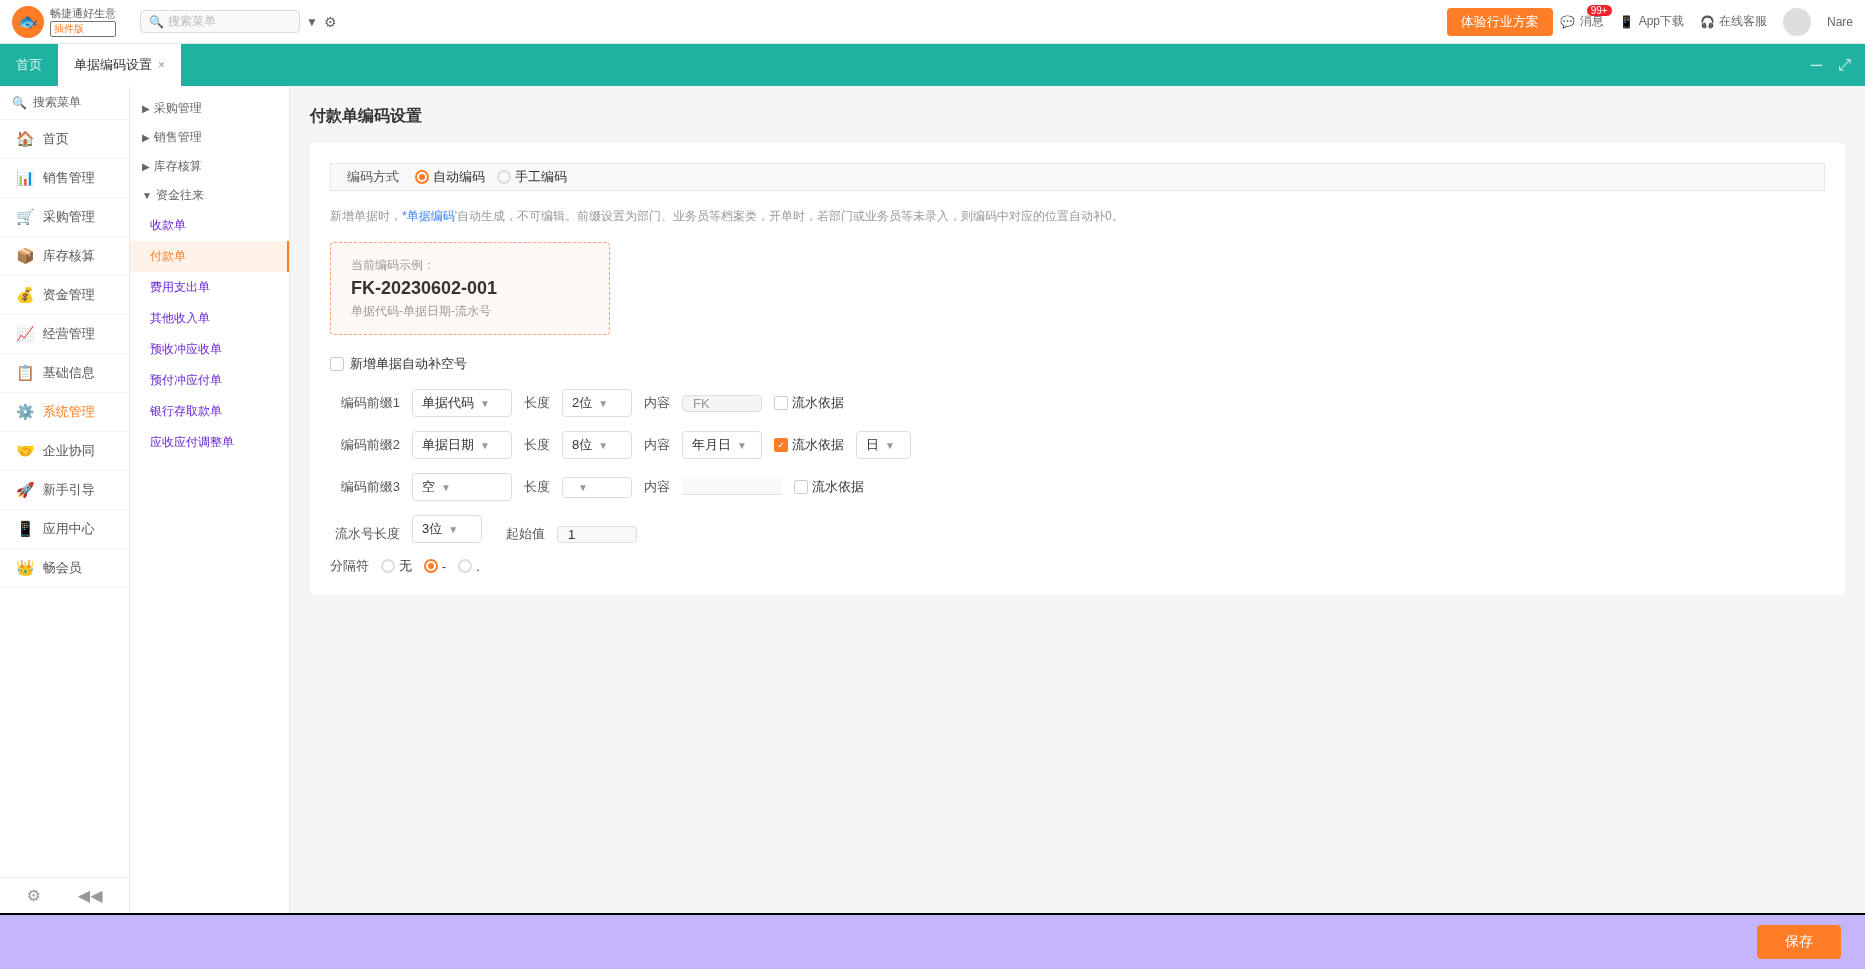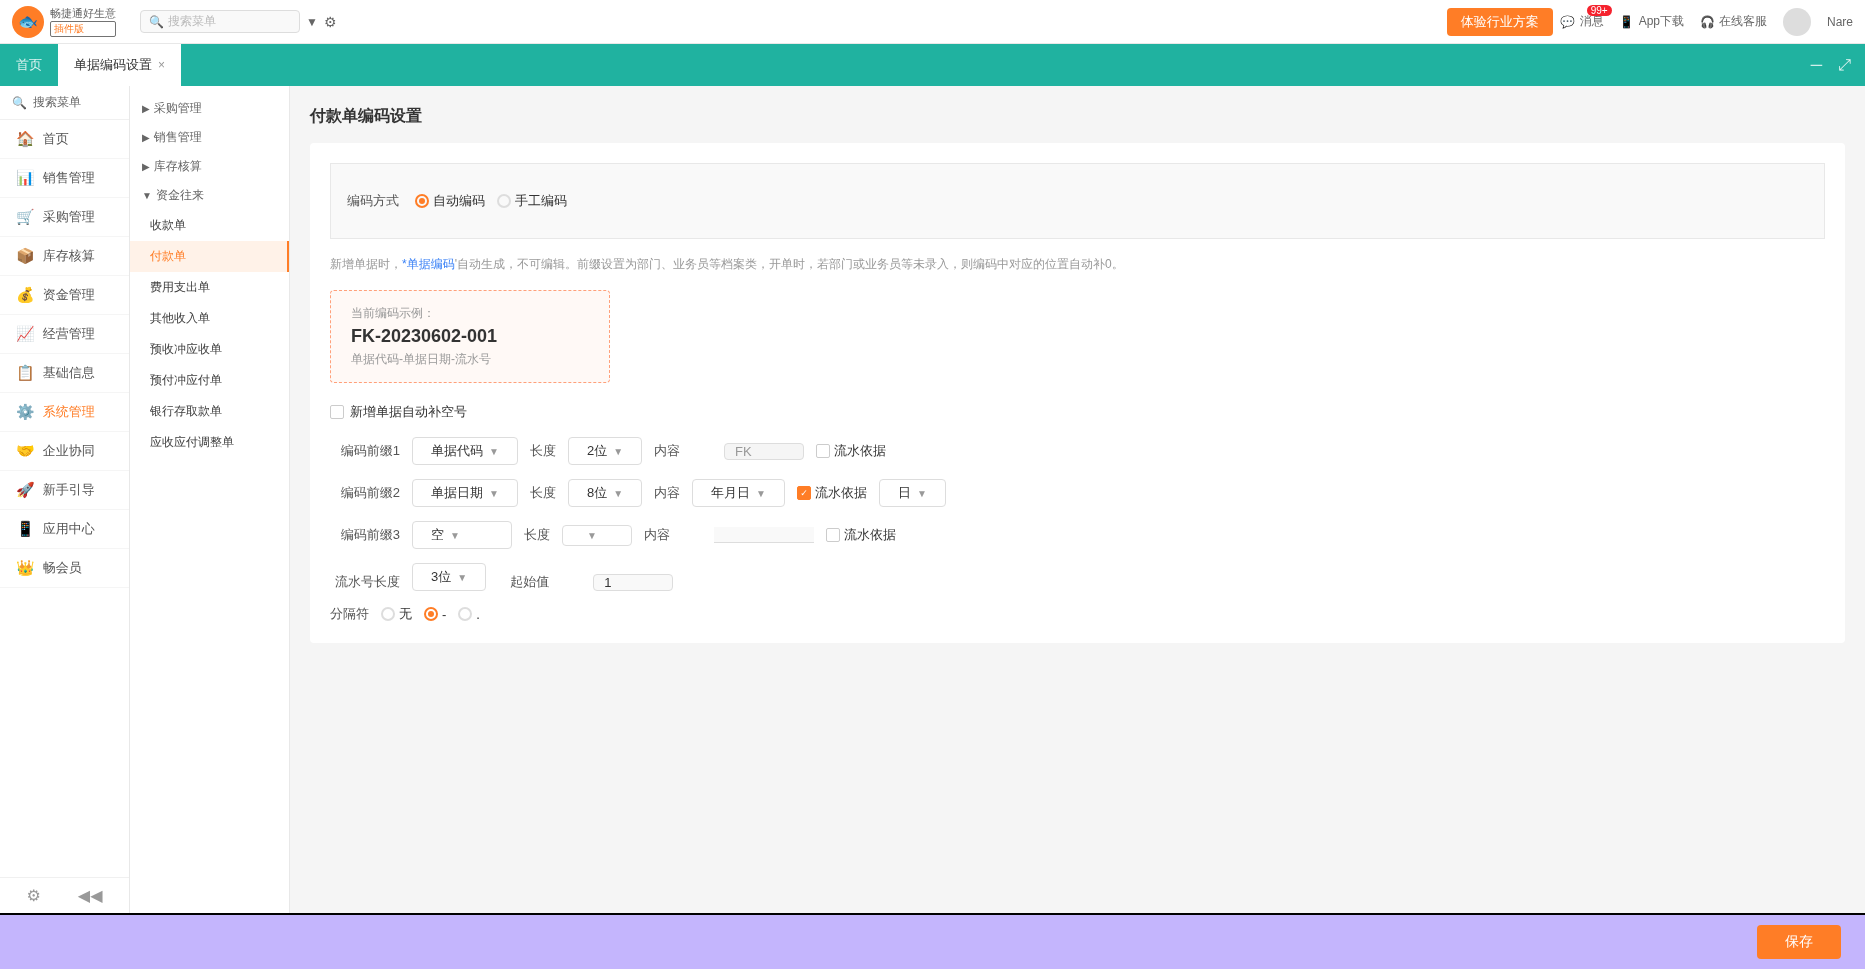--- a/index.html
+++ b/index.html
@@ -209,21 +209,21 @@
       padding: 6px 12px;
       font-size: 12px;
       color: #666;
       cursor: pointer;
       gap: 4px;
     }
     .sub-group-title .arrow { font-size: 10px; }
     .sub-item {
       padding: 7px 20px;
       font-size: 12px;
-      color: #404040;
+      color: #6d28d9;
       cursor: pointer;
     }
     .sub-item.active {
       background: #fff2e8;
       color: #ff7d26;
       border-right: 2px solid #ff7d26;
     }
 
     
     .content-area {
@@ -244,21 +244,21 @@
       background: #fff;
       border-radius: 4px;
       padding: 20px;
     }
 
     
     .encode-mode-row {
       display: flex;
       align-items: center;
       gap: 16px;
-      padding: 28px 16px;
+      padding: 4px 16px;
       background: #f9f9f9;
       border-radius: 0;
       margin-bottom: 16px;
       border: 1px solid #e8e8e8;
       text-align: center;
     }
     .encode-mode-label { font-size: 13px; color: #555; }
     .radio-group { display: flex; align-items: center; gap: 12px; }
     .radio-item { display: flex; align-items: center; gap: 4px; font-size: 13px; color: #333; cursor: pointer; }
     .radio-dot {
@@ -331,38 +331,37 @@
       gap: 12px;
       margin-bottom: 14px;
       flex-wrap: wrap;
     }
     .form-label { font-size: 13px; color: #555; width: 70px; text-align: right; flex-shrink: 0; }
     .form-select {
       display: flex;
       align-items: center;
       border: 1px solid #ddd;
       border-radius: 4px;
-      padding: 4px 18px;
+      padding: 4px 9px;
       background: #fff;
       cursor: pointer;
       font-size: 13px;
       color: #333;
       gap: 6px;
       min-width: 100px;
     }
     .form-select .arrow { color: #999; font-size: 10px; }
     .form-input {
       border: 1px solid #ddd;
       border-radius: 4px;
       padding: 0 10px;
       font-size: 13px;
       color: #333;
       width: 80px;
       background: #f9f9f9;
-      margin-left: 32px;
     }
     .form-input-disabled {
       background: #f5f5f5;
       color: #999;
     }
     .form-field-label { font-size: 13px; color: #555; flex-shrink: 0; }
     .check-item {
       display: flex;
       align-items: center;
       gap: 4px;

